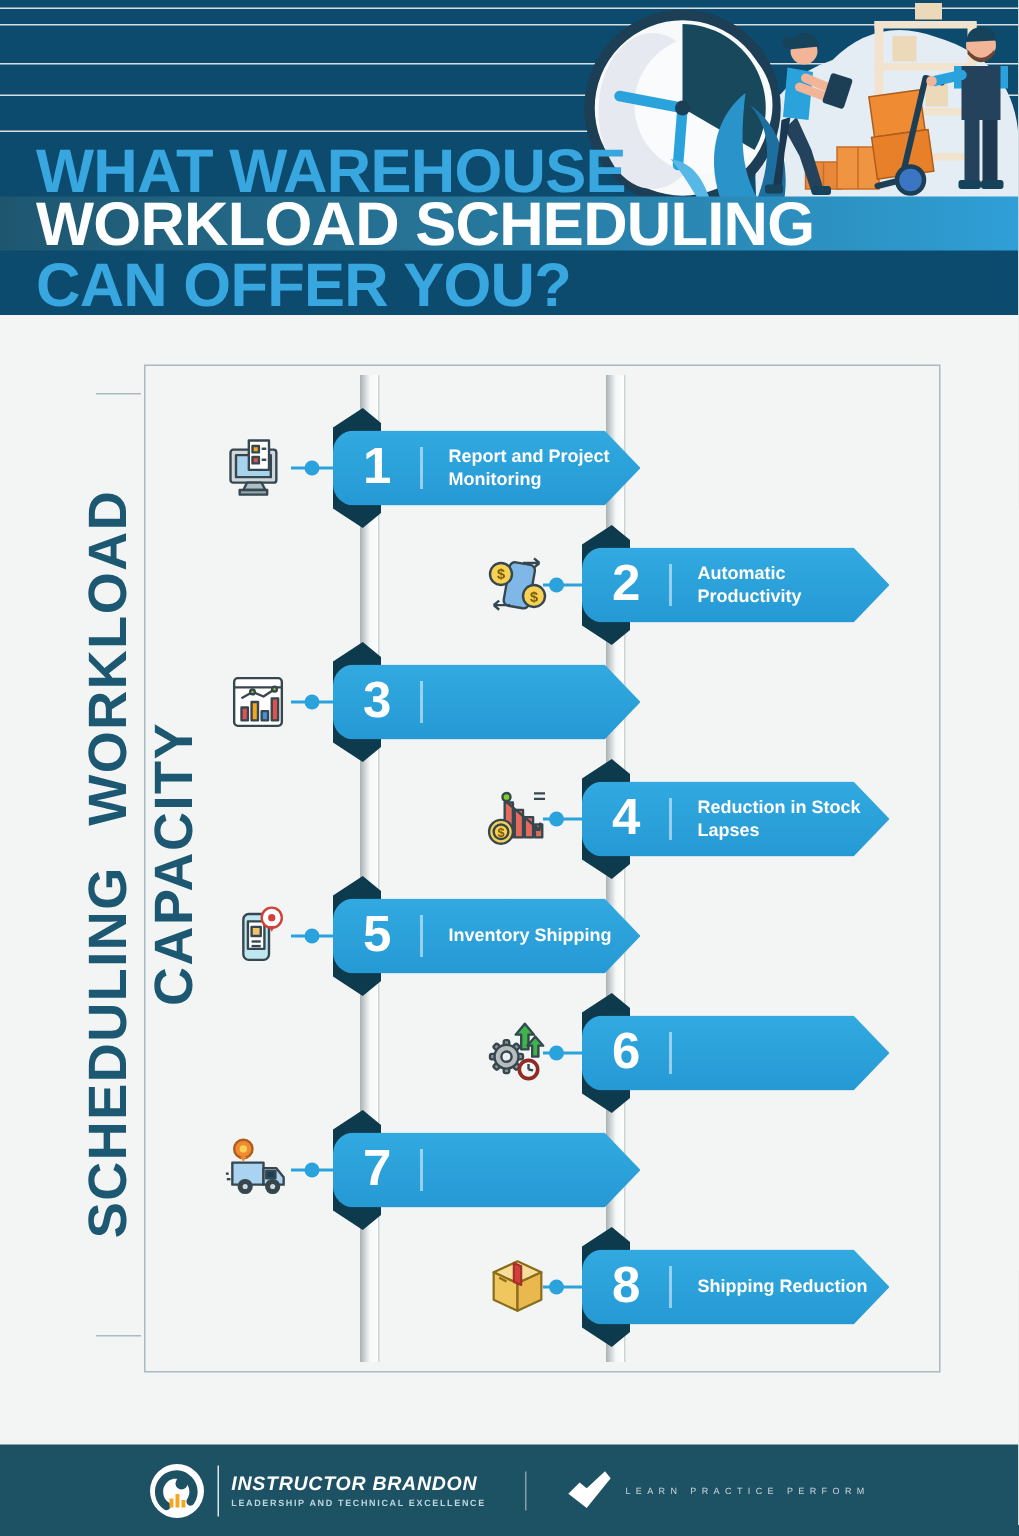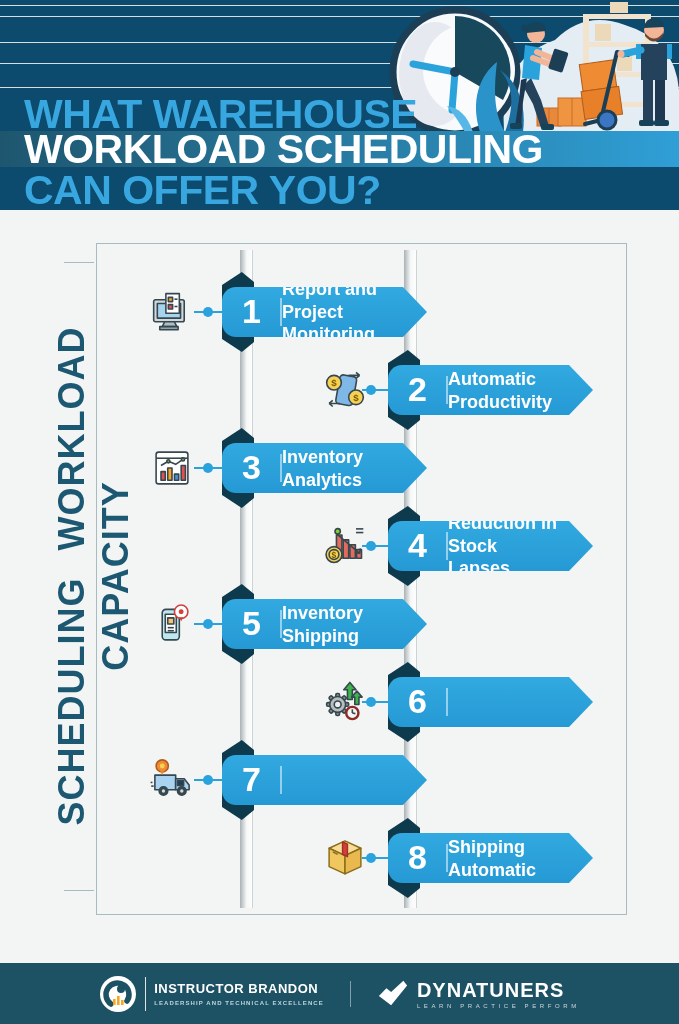--- a/index.html
+++ b/index.html
@@ -36,30 +36,30 @@
   .fold{position:absolute;width:32px;height:80px;background:#0d3a4c;z-index:1;
     clip-path:polygon(0 13px,62% 0,100% 10px,100% calc(100% - 10px),62% 100%,0 calc(100% - 13px));}
   .banner{position:absolute;width:205px;height:50px;z-index:4;
     background:linear-gradient(180deg,#32a9e0 0%,#2599d4 100%);
     border-radius:14px;
     clip-path:polygon(0 0,calc(100% - 24px) 0,100% 50%,calc(100% - 24px) 100%,0 100%);
     filter:drop-shadow(0 5px 4px rgba(30,60,72,.22));}
   .banner .num{position:absolute;left:20px;top:50%;transform:translateY(-52%);
     font-size:34px;font-weight:700;color:#fff;line-height:1;}
   .banner .vdiv{position:absolute;left:58px;top:11px;width:2px;height:28px;background:rgba(255,255,255,.5);}
-  .banner .label{position:absolute;left:60px;top:50%;transform:translateY(-50%);
-    width:128px;font-size:18px;font-weight:700;color:#fff;line-height:1.25;white-space:pre-line;}
+  .banner .label{position:absolute;left:77px;top:50%;transform:translateY(-50%);
+    width:128px;font-size:12px;font-weight:700;color:#fff;line-height:1.25;white-space:pre-line;}
 
   
   .footer{position:absolute;left:0;top:963px;width:679px;height:61px;background:#1d5164;
     display:flex;align-items:center;justify-content:center;gap:26px;}
   .f-group{display:flex;align-items:center;gap:8px;}
   .f-vline{width:1px;height:34px;background:rgba(255,255,255,.85);}
   .f-divider{width:1px;height:26px;background:rgba(255,255,255,.45);}
-  .f-name{font-size:13px;font-weight:700;color:#fff;letter-spacing:.5px;line-height:1.25;}
+  .f-name{font-size:13px;font-weight:700;color:#fff;letter-spacing:.5px;line-height:1.25;font-style:italic;}
   .f-tag{font-size:6px;font-weight:700;color:#bcd6de;letter-spacing:1.1px;margin-top:2px;}
   .f-name-big{font-size:20px;font-weight:700;color:#fff;letter-spacing:1px;line-height:1.1;}
   .f-tag-big{font-size:6px;font-weight:400;color:rgba(255,255,255,.75);letter-spacing:3.6px;margin-top:2px;}
 </style>
 </head>
 <body>
 
 <div class="page">
 
   <div class="header">
@@ -221,22 +221,20 @@
     <circle cx="15" cy="12.5" r="1.3" fill="#7ed321"></circle>
                 <circle cx="27" cy="11" r="1.3" fill="#7ed321"></circle>
               </g>
             </svg></div>
     <div class="connector" style="left: 194px; top: 257px; width: 28px;"></div>
     <div class="dot" style="left: 203px; top: 253px;"></div>
     <div class="fold" style="left: 222px; top: 218px;"></div>
     <div class="banner" style="left: 222px; top: 233px;">
       <span class="num">3</span>
       <span class="vdiv"></span>
-      <span class="label">Inventory
-Analytics</span>
     </div>
   </div>
         <div class="item">
     <div class="item-icon" style="left: 323px; top: 314px;"><svg viewBox="0 0 36 36">
     <g stroke="#37474f" stroke-width="1.3" stroke-linejoin="round">
                 <rect x="11" y="9" width="4.5" height="19" fill="#e26b5e"></rect>
     <rect x="16.5" y="13" width="4.5" height="15" fill="#e26b5e"></rect>
     <rect x="22" y="17" width="4.5" height="11" fill="#e26b5e"></rect>
     <rect x="27.5" y="21" width="4" height="7" fill="#e26b5e"></rect>
     <path d="M10 7 L30 24 l0.5 -4 m-0.5 4 l-4 -0.5" fill="none"></path>
@@ -340,21 +338,21 @@
     <polygon points="16,4.9 20,6.7 20,16.9 16,15.1" fill="#d0413a" stroke="#a33129"></polygon>
     <line x1="8" y1="13" x2="12" y2="15"></line>
               </g>
             </svg></div>
     <div class="connector" style="left: 362px; top: 647px; width: 26px;"></div>
     <div class="dot" style="left: 366px; top: 643px;"></div>
     <div class="fold" style="left: 388px; top: 608px;"></div>
     <div class="banner" style="left: 388px; top: 623px;">
       <span class="num">8</span>
       <span class="vdiv"></span>
-      <span class="label">Shipping Automatic</span>
+      <span class="label">Shipping Reduction</span>
     </div>
   </div>
       </div>
   </div>
 
   <div class="footer">
     <div class="f-group">
       <svg width="38" height="38" viewBox="0 0 38 38">
         <circle cx="19" cy="19" r="18" fill="#ffffff"></circle>
         <path d="M12 29 A11.5 11.5 0 1 1 28 26" stroke="#1d5164" stroke-width="5.5" fill="none" stroke-linecap="round"></path>
@@ -368,18 +366,17 @@
         <div class="f-name">INSTRUCTOR BRANDON</div>
         <div class="f-tag">LEADERSHIP AND TECHNICAL EXCELLENCE</div>
       </div>
     </div>
     <span class="f-divider"></span>
     <div class="f-group">
       <svg width="32" height="28" viewBox="0 0 34 28">
         <polygon points="2,16 10,8 15,12 28,0 32,5 15,26" fill="#ffffff"></polygon>
       </svg>
       <div>
-        <div class="f-name-big">DYNATUNERS</div>
         <div class="f-tag-big">LEARN PRACTICE PERFORM</div>
       </div>
     </div>
   </div>
 </div>
 
 </body></html>

